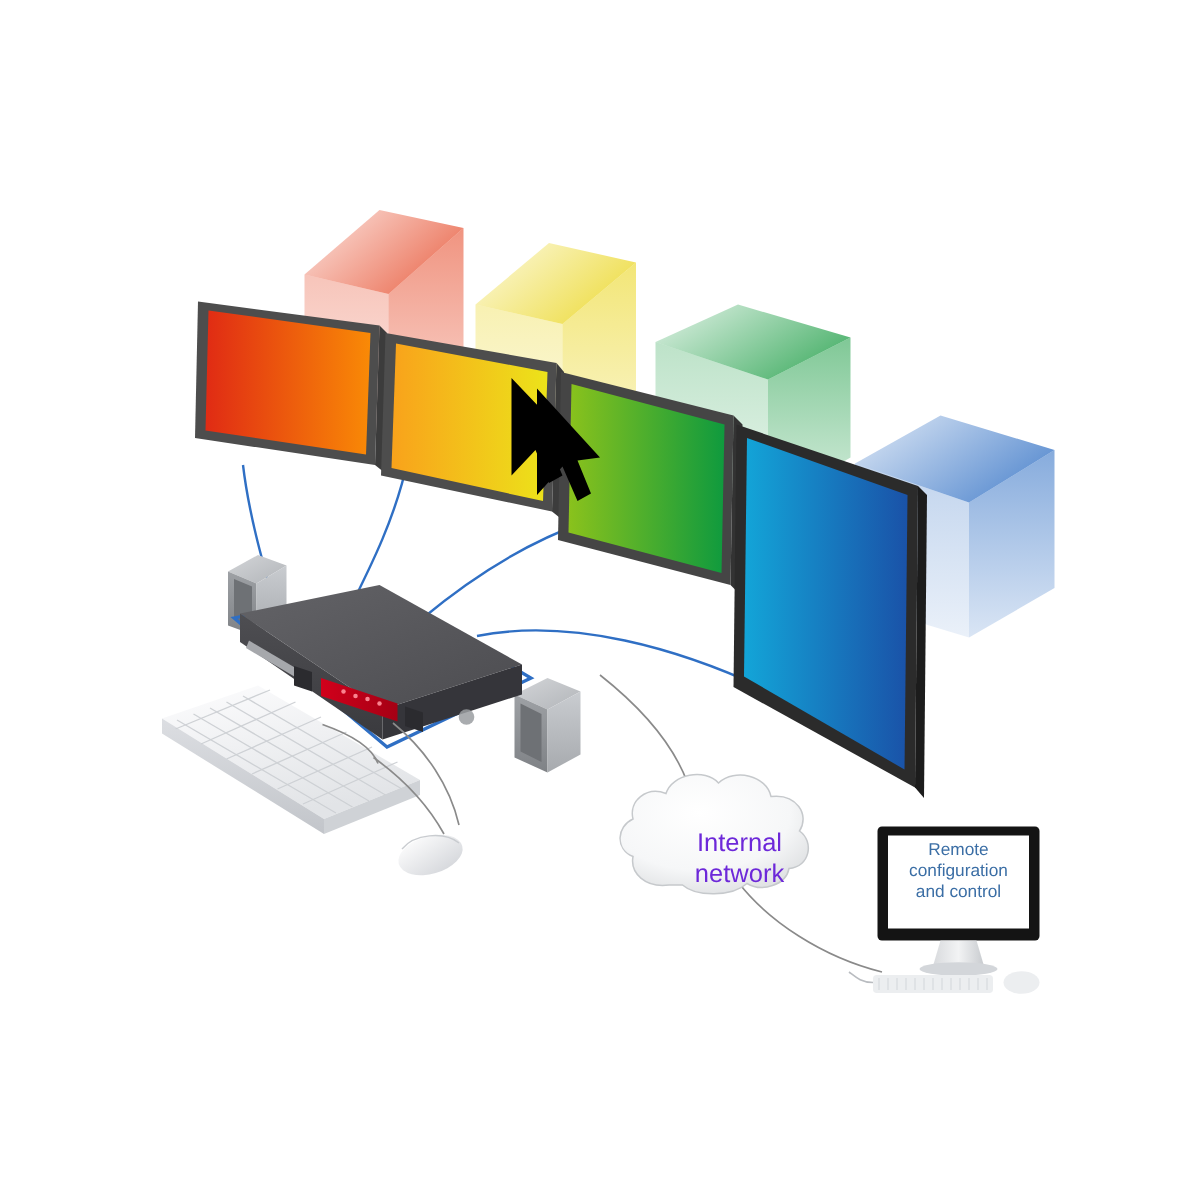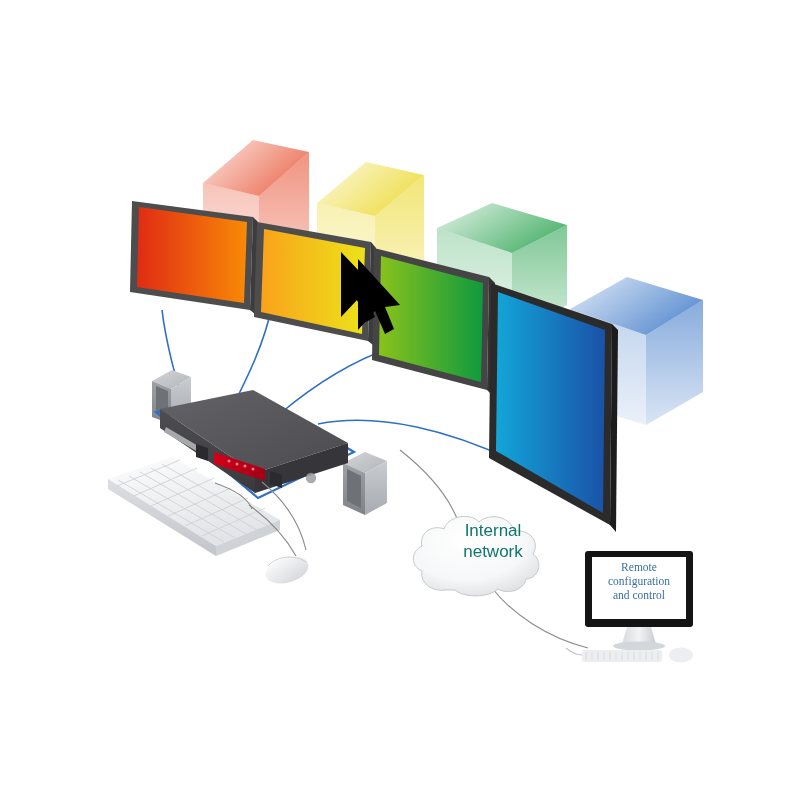--- a/index.html
+++ b/index.html
@@ -26,37 +26,37 @@
     width: 800px;
     height: 800px;
   }
   .cloud-label,
   .remote-label {
     position: absolute;
     pointer-events: none;
   }
   .cloud-label {
     left: 438px;
-    top: 520px;
+    top: 551px;
     width: 110px;
     text-align: center;
-    color: #0f766e;
+    color: #6d28d9;
     font-size: 17px;
     line-height: 21px;
     font-family: "Liberation Sans", sans-serif;
   }
   .remote-label {
     left: 592px;
     top: 560px;
     width: 94px;
     text-align: center;
     color: #3b6ea5;
     font-size: 11.5px;
     line-height: 14px;
-    font-family: Liberation Serif, serif;
+    font-family: Liberation Sans, sans-serif;
   }
 </style>
 </head>
 <body>
 
 <div id="stage">
 
   <svg id="scene" viewBox="0 0 800 800" xmlns="http://www.w3.org/2000/svg">
     <defs>
       <linearGradient id="gRed" x1="0" y1="0" x2="1" y2="0">

